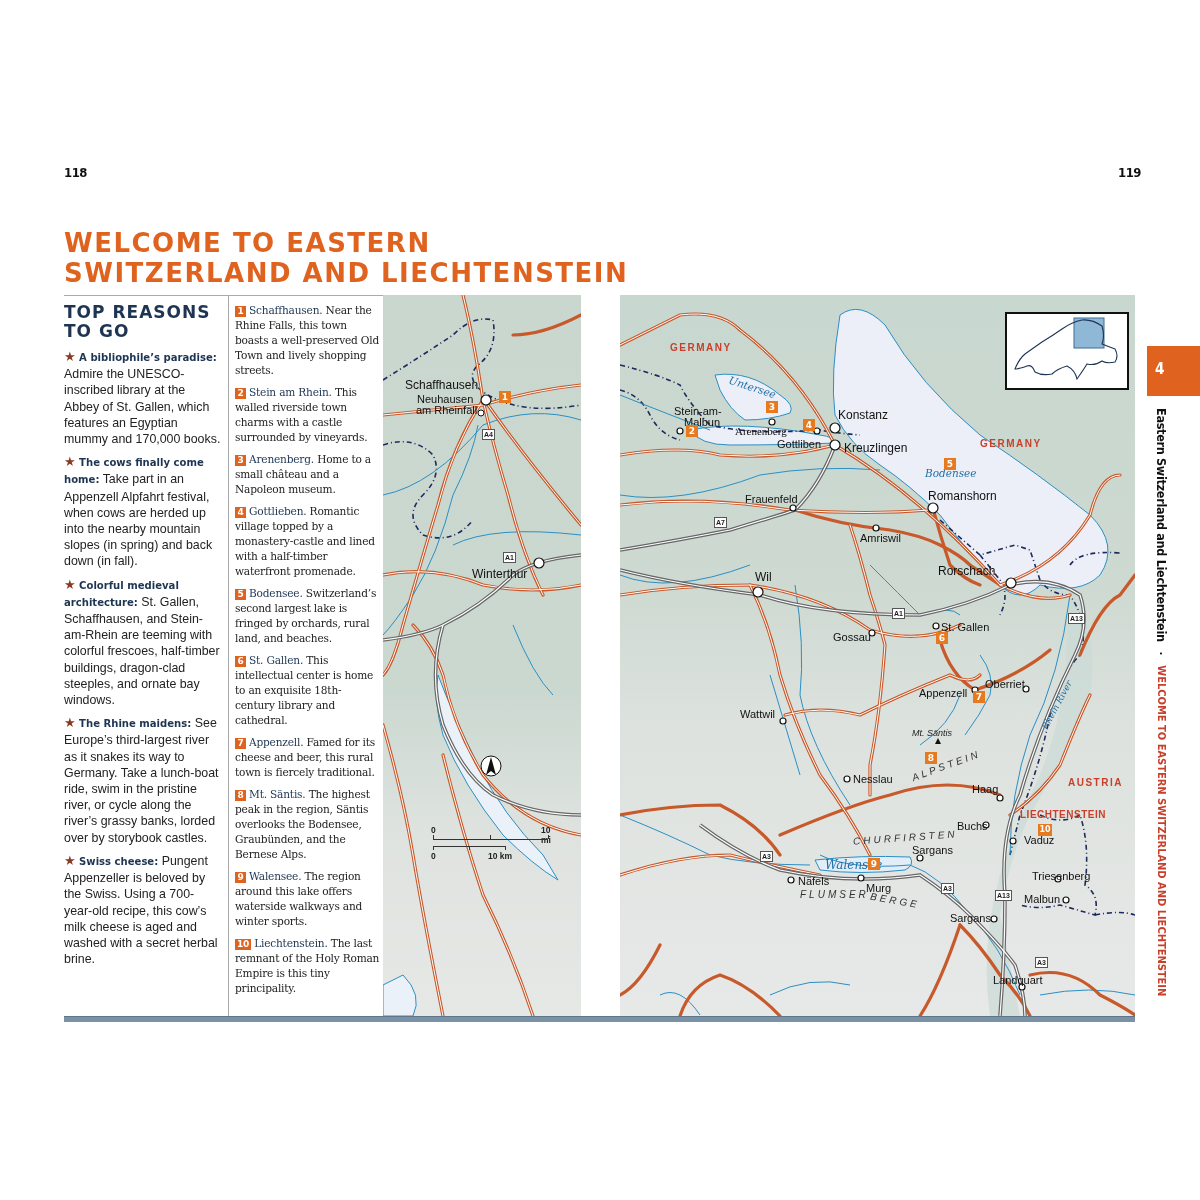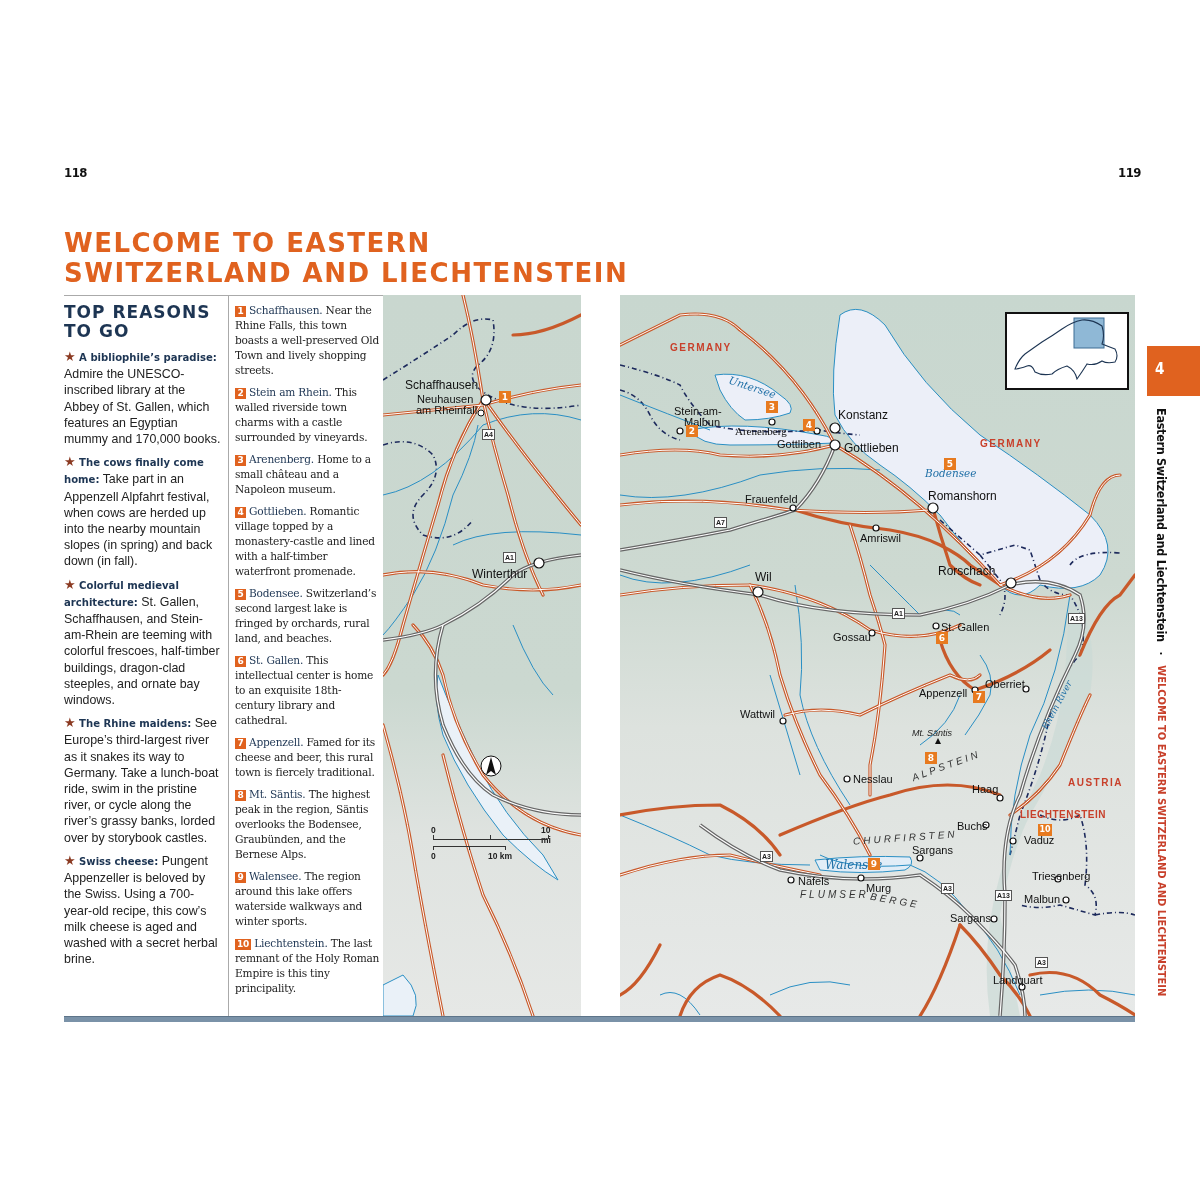--- a/index.html
+++ b/index.html
@@ -314,21 +314,21 @@
   <div class="lbl water" style="left:108px;top:86px;transform:rotate(18deg);">Untersee</div>
   <div class="lbl water" style="left:305px;top:172px;">Bodensee</div>
   <div class="lbl water" style="left:205px;top:563px;font-size:12px;">Walensee</div>
   <div class="lbl water" style="left:410px;top:405px;font-size:9px;transform:rotate(-62deg);">Rhein River</div>
 
   <div class="lbl city-sm" style="left:54px;top:110px;">Stein-am-</div>
   <div class="lbl city-sm" style="left:64px;top:121px;">Malbun</div>
   <div class="lbl city-sm" style="left:115px;top:130px;font-family:Liberation Serif, serif;">Arenenberg</div>
   <div class="lbl city-sm" style="left:157px;top:143px;">Gottliben</div>
   <div class="lbl city-lg" style="left:218px;top:113px;">Konstanz</div>
-  <div class="lbl city-lg" style="left:224px;top:146px;">Gottlieben</div>
+  <div class="lbl city-lg" style="left:224px;top:146px;">Kreuzlingen</div>
   <div class="lbl city-lg" style="left:308px;top:194px;">Romanshorn</div>
   <div class="lbl city-sm" style="left:125px;top:198px;">Frauenfeld</div>
   <div class="lbl city-sm" style="left:240px;top:237px;">Amriswil</div>
   <div class="lbl city-lg" style="left:135px;top:275px;">Wil</div>
   <div class="lbl city-lg" style="left:318px;top:269px;">Rorschach</div>
   <div class="lbl city-sm" style="left:213px;top:336px;">Gossau</div>
   <div class="lbl city-sm" style="left:321px;top:326px;">St. Gallen</div>
   <div class="lbl city-sm" style="left:365px;top:383px;">Oberriet</div>
   <div class="lbl city-sm" style="left:299px;top:392px;">Appenzell</div>
   <div class="lbl city-sm" style="left:120px;top:413px;">Wattwil</div>

